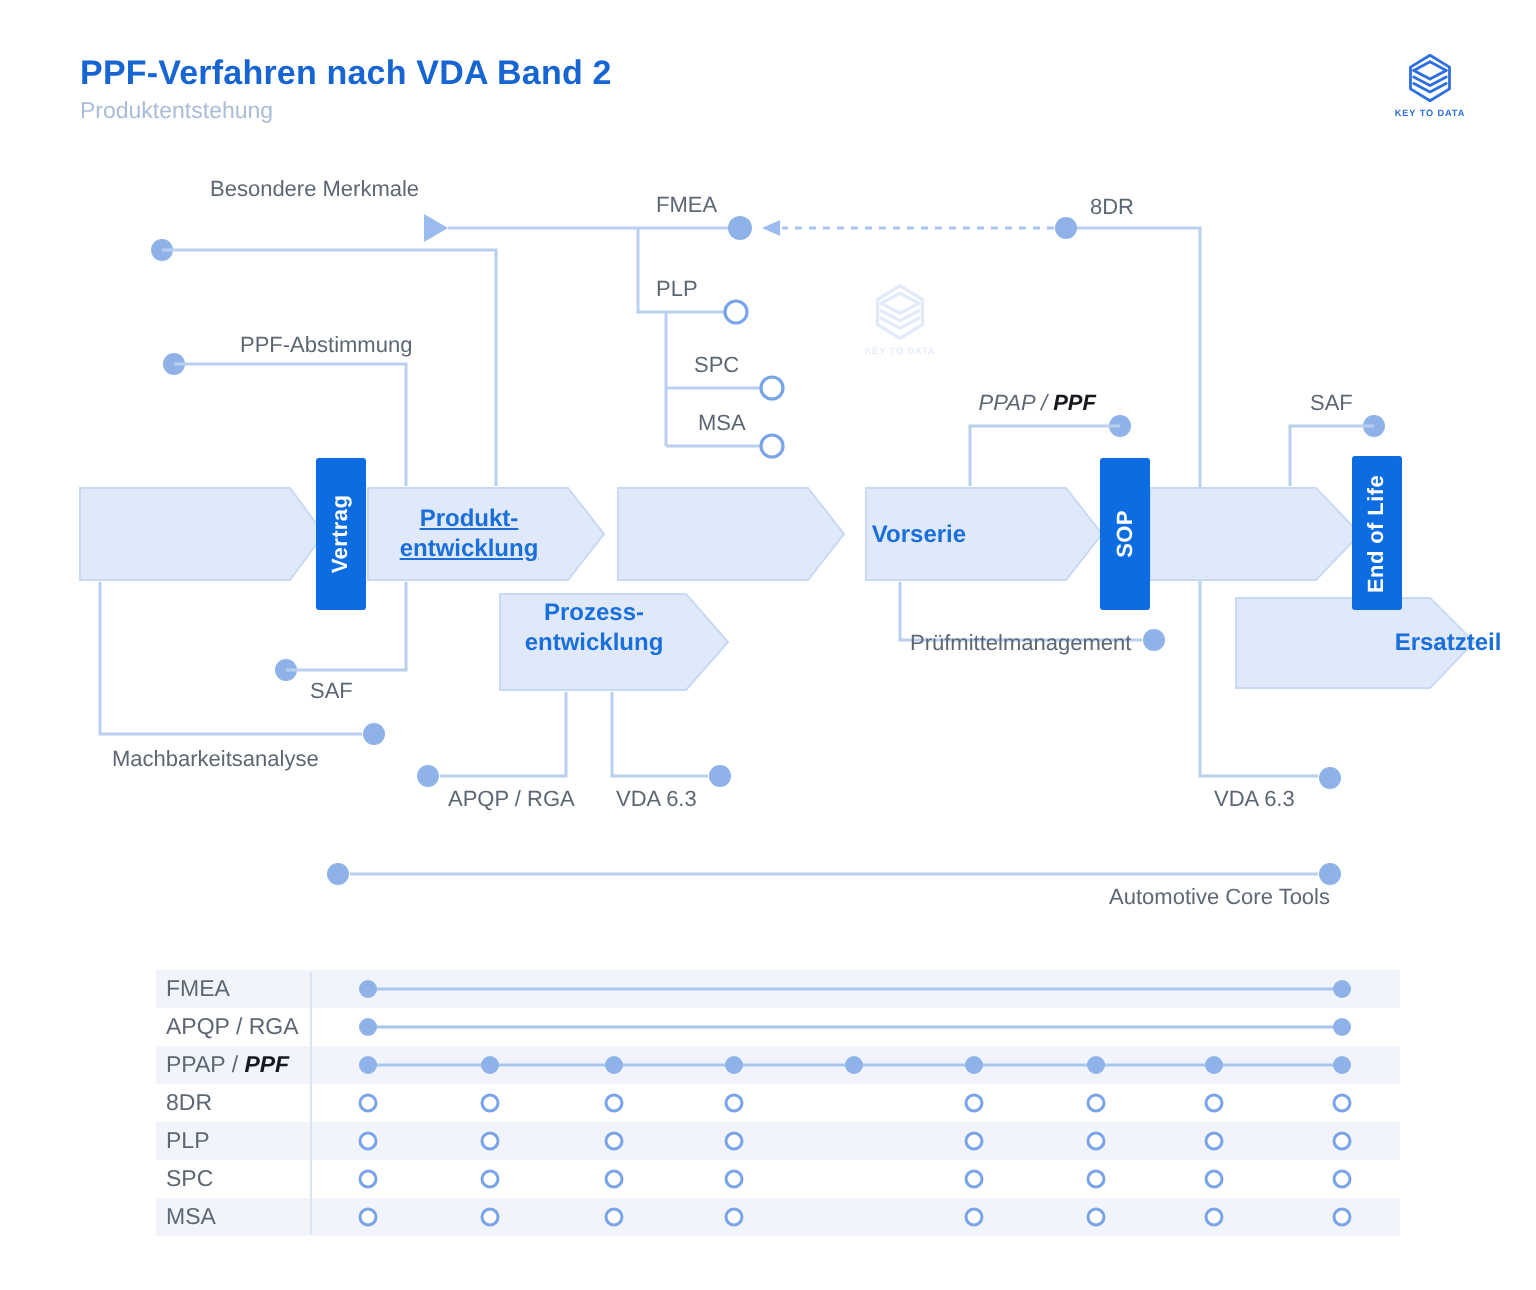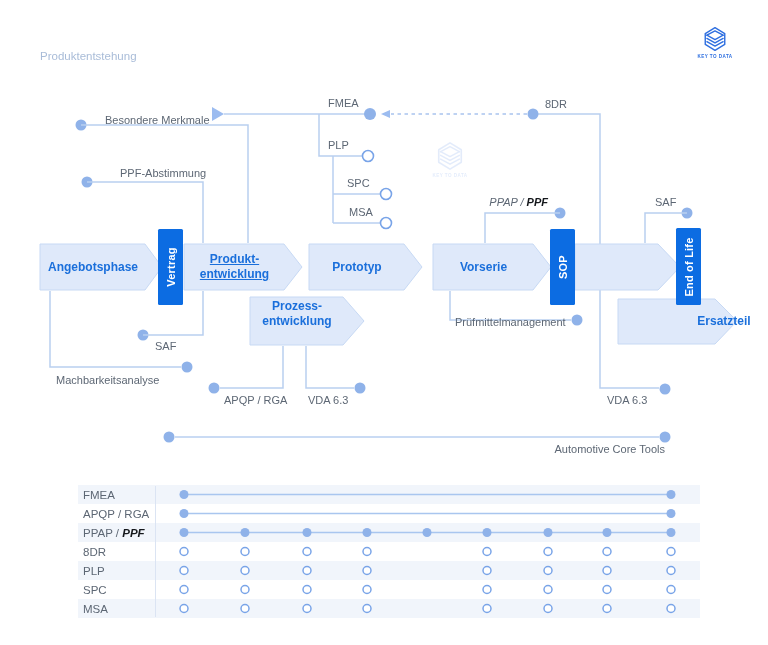--- a/index.html
+++ b/index.html
@@ -33,20 +33,21 @@
   .mrow-svg{position:absolute;left:0;top:0;}
   .mline{stroke:#a9c6ef;stroke-width:1.5;}
   .mfilled{fill:#8fb2e9;}
   .mopen{fill:#fff;stroke:#79a4e8;stroke-width:1.5;}
 </style>
 </head>
 <body>
 
 <div class="canvas">
 
+  <div class="title">PPF-Verfahren nach VDA Band 2</div>
   <div class="subtitle">Produktentstehung</div>
 
   <div class="logo">
     <svg viewBox="0 0 24 24" width="26" height="26" fill="none" stroke="#2e6fe0" stroke-width="1.3" stroke-linejoin="round" stroke-linecap="round">
       <path d="M12 1.5 L21 7 V17 L12 22.5 L3 17 V7 Z"></path>
       <path d="M4.5 8.5 L12 4.5 L19.5 8.5"></path>
       <path d="M4.5 8.5 L12 12.5 L19.5 8.5"></path>
       <path d="M4.5 11.5 L12 15.5 L19.5 11.5"></path>
       <path d="M4.5 14.5 L12 18.5 L19.5 14.5"></path>
     </svg>
@@ -140,39 +141,37 @@
       <polygon class="phase" points="250,297 343,297 364,321 343,345 250,345"></polygon>
       <polygon class="phase" points="433,244 533,244 551,267 533,290 433,290"></polygon>
       <polygon class="phase" points="575,244 658,244 680,267 658,290 575,290"></polygon>
       <polygon class="phase" points="618,299 715,299 737,321 715,344 618,344"></polygon>
       <rect class="darkbox" x="158" y="229" width="25" height="76" rx="1.5"></rect>
       <rect class="darkbox" x="550" y="229" width="25" height="76" rx="1.5"></rect>
       <rect class="darkbox" x="676" y="228" width="25" height="77" rx="1.5"></rect>
     </g>
   </svg>
 
-  <div class="phase-label" style="left:40px;top:244px;width:106px;height:46px;">Angebotsphase</div>
   <div class="phase-vertical" style="left:158px;top:229px;width:25px;height:76px;">
       <span>Vertrag</span>
     </div>
   <div class="phase-label" style="left:184px;top:244px;width:101px;height:46px;text-decoration:underline;">Produkt-
 entwicklung</div>
-  <div class="phase-label" style="left:309px;top:244px;width:96px;height:46px;">Prototyp</div>
   <div class="phase-label" style="left:250px;top:297px;width:94px;height:33px;">Prozess-
 entwicklung</div>
-  <div class="phase-label" style="left:433px;top:244px;width:101px;height:46px;">Vorserie</div>
+  <div class="phase-label" style="left:409px;top:244px;width:101px;height:46px;">Vorserie</div>
   <div class="phase-vertical" style="left:550px;top:229px;width:25px;height:76px;">
       <span>SOP</span>
     </div>
   <div class="phase-vertical" style="left:676px;top:228px;width:25px;height:77px;">
       <span>End of Life</span>
     </div>
   <div class="phase-label" style="left:631px;top:299px;width:98px;height:45px;margin-left:44px;">Ersatzteil</div>
 
-  <div class="note" style="left:93px;top:114px;padding-left:12px;">Besondere Merkmale</div>
+  <div class="note" style="left:93px;top:89px;padding-left:12px;">Besondere Merkmale</div>
   <div class="note" style="left:108px;top:167px;margin-left:12px;">PPF-Abstimmung</div>
   <div class="note" style="left:328px;top:97px;">FMEA</div>
   <div class="note" style="left:328px;top:139px;">PLP</div>
   <div class="note" style="left:347px;top:177px;">SPC</div>
   <div class="note" style="left:349px;top:206px;">MSA</div>
   <div class="note" style="left:545px;top:98px;">8DR</div>
   <div class="note" style="left:472px;top:196px;width:76px;text-align:right;"><span class="note-italic">PPAP / </span><span class="ppf-black">PPF</span></div>
   <div class="note" style="left:655px;top:196px;">SAF</div>
   <div class="note" style="left:155px;top:340px;">SAF</div>
   <div class="note" style="left:56px;top:374px;">Machbarkeitsanalyse</div>

